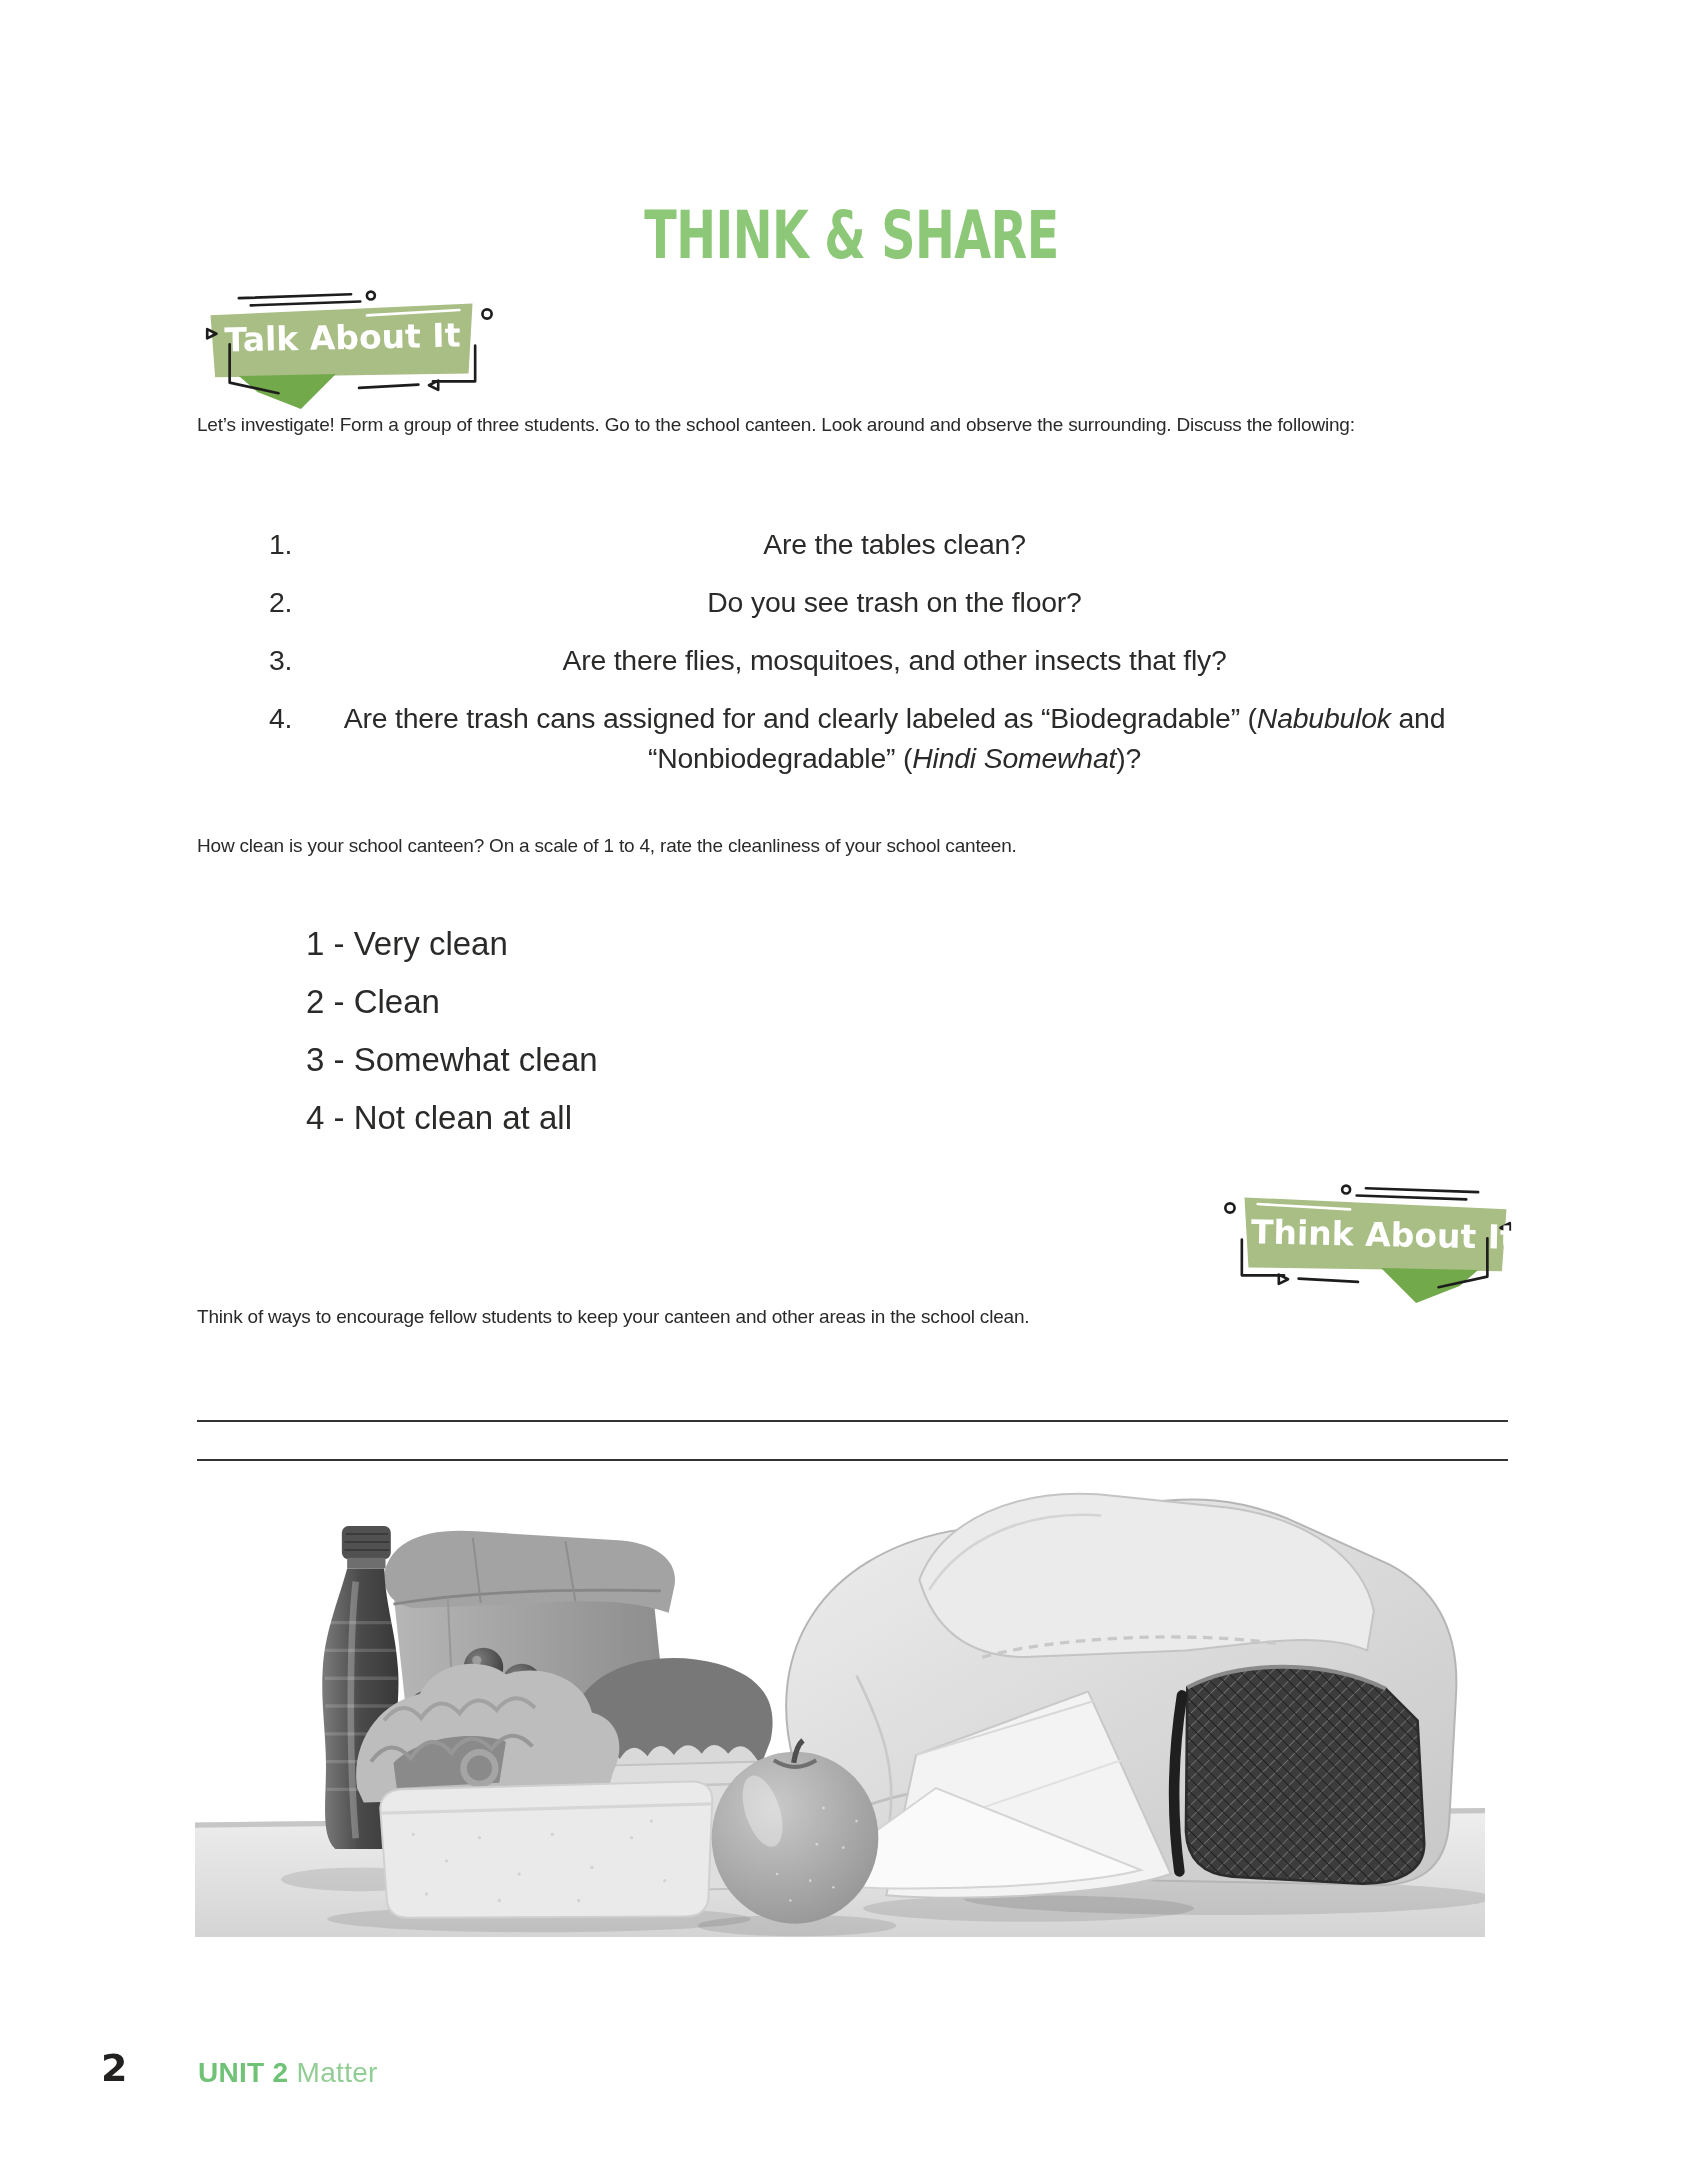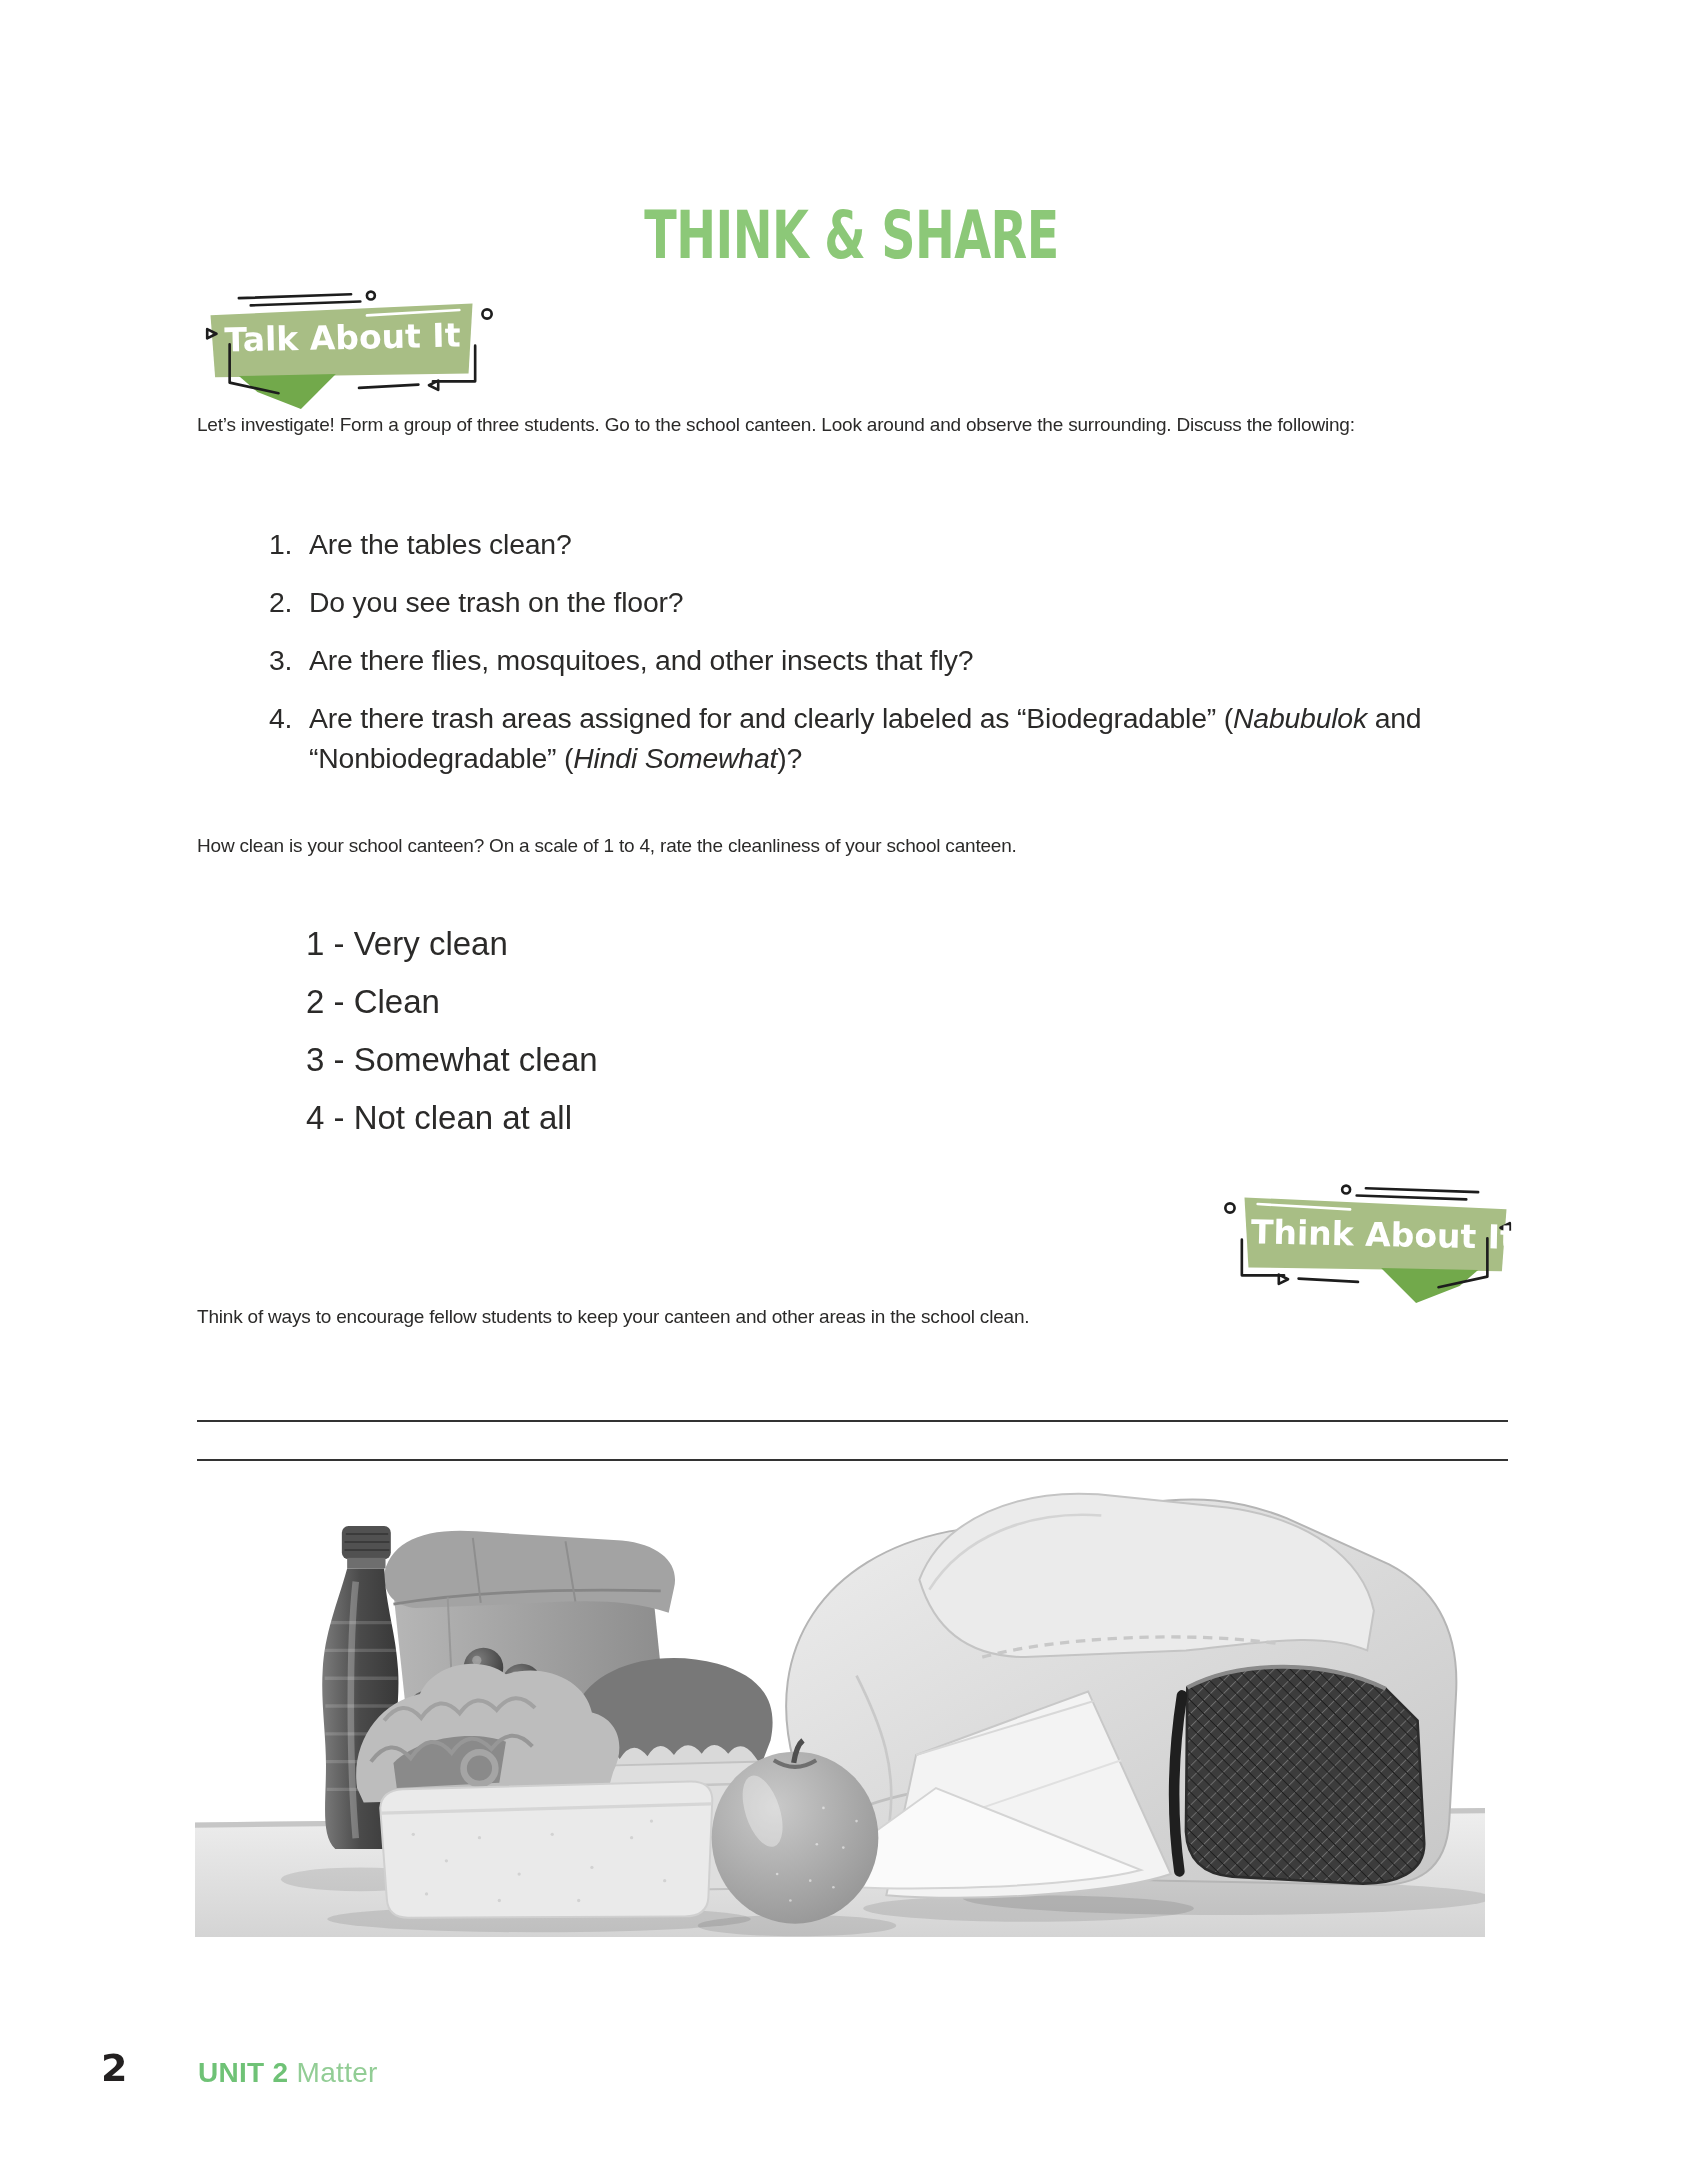--- a/index.html
+++ b/index.html
@@ -62,21 +62,21 @@
     left:261px; top:524px;
     width:1211px;
     margin:0;padding:0;
     list-style:none;
     font-size:28.4px;
     line-height:40px;
     letter-spacing:-0.2px;
   }
   .questions li{display:flex;margin-bottom:18px;}
   .q-num{flex:0 0 40px;}
-  .q-text{flex:1;}
+  .q-text{flex:1;text-align:center;}
   .rating{
     position:absolute;
     left:298px; top:924px;
     margin:0;padding:0;
     list-style:none;
     font-size:33px;
     line-height:40px;
   }
   .rating li{margin-bottom:18px;}
   .answer-line{
@@ -153,21 +153,21 @@
       <li>
         <span class="q-num">2.</span>
         <span class="q-text"><span>Do you see trash on the floor?</span></span>
       </li>
       <li>
         <span class="q-num">3.</span>
         <span class="q-text"><span>Are there flies, mosquitoes, and other insects that fly?</span></span>
       </li>
       <li>
         <span class="q-num">4.</span>
-        <span class="q-text"><span>Are there trash areas assigned for and clearly labeled as “Biodegradable” (</span><em>Nabubulok</em><span> and “Nonbiodegradable” (</span><em>Hindi Somewhat</em><span>)?</span></span>
+        <span class="q-text"><span>Are there trash cans assigned for and clearly labeled as “Biodegradable” (</span><em>Nabubulok</em><span> and “Nonbiodegradable” (</span><em>Hindi Somewhat</em><span>)?</span></span>
       </li>
     </ol>
 
   <p class="para para-rating">How clean is your school canteen? On a scale of 1 to 4, rate the cleanliness of your school canteen.</p>
 
   <ul class="rating" id="rating-list">
       <li>1 - Very clean</li>
       <li>2 - Clean</li>
       <li>3 - Somewhat clean</li>
       <li>4 - Not clean at all</li>

